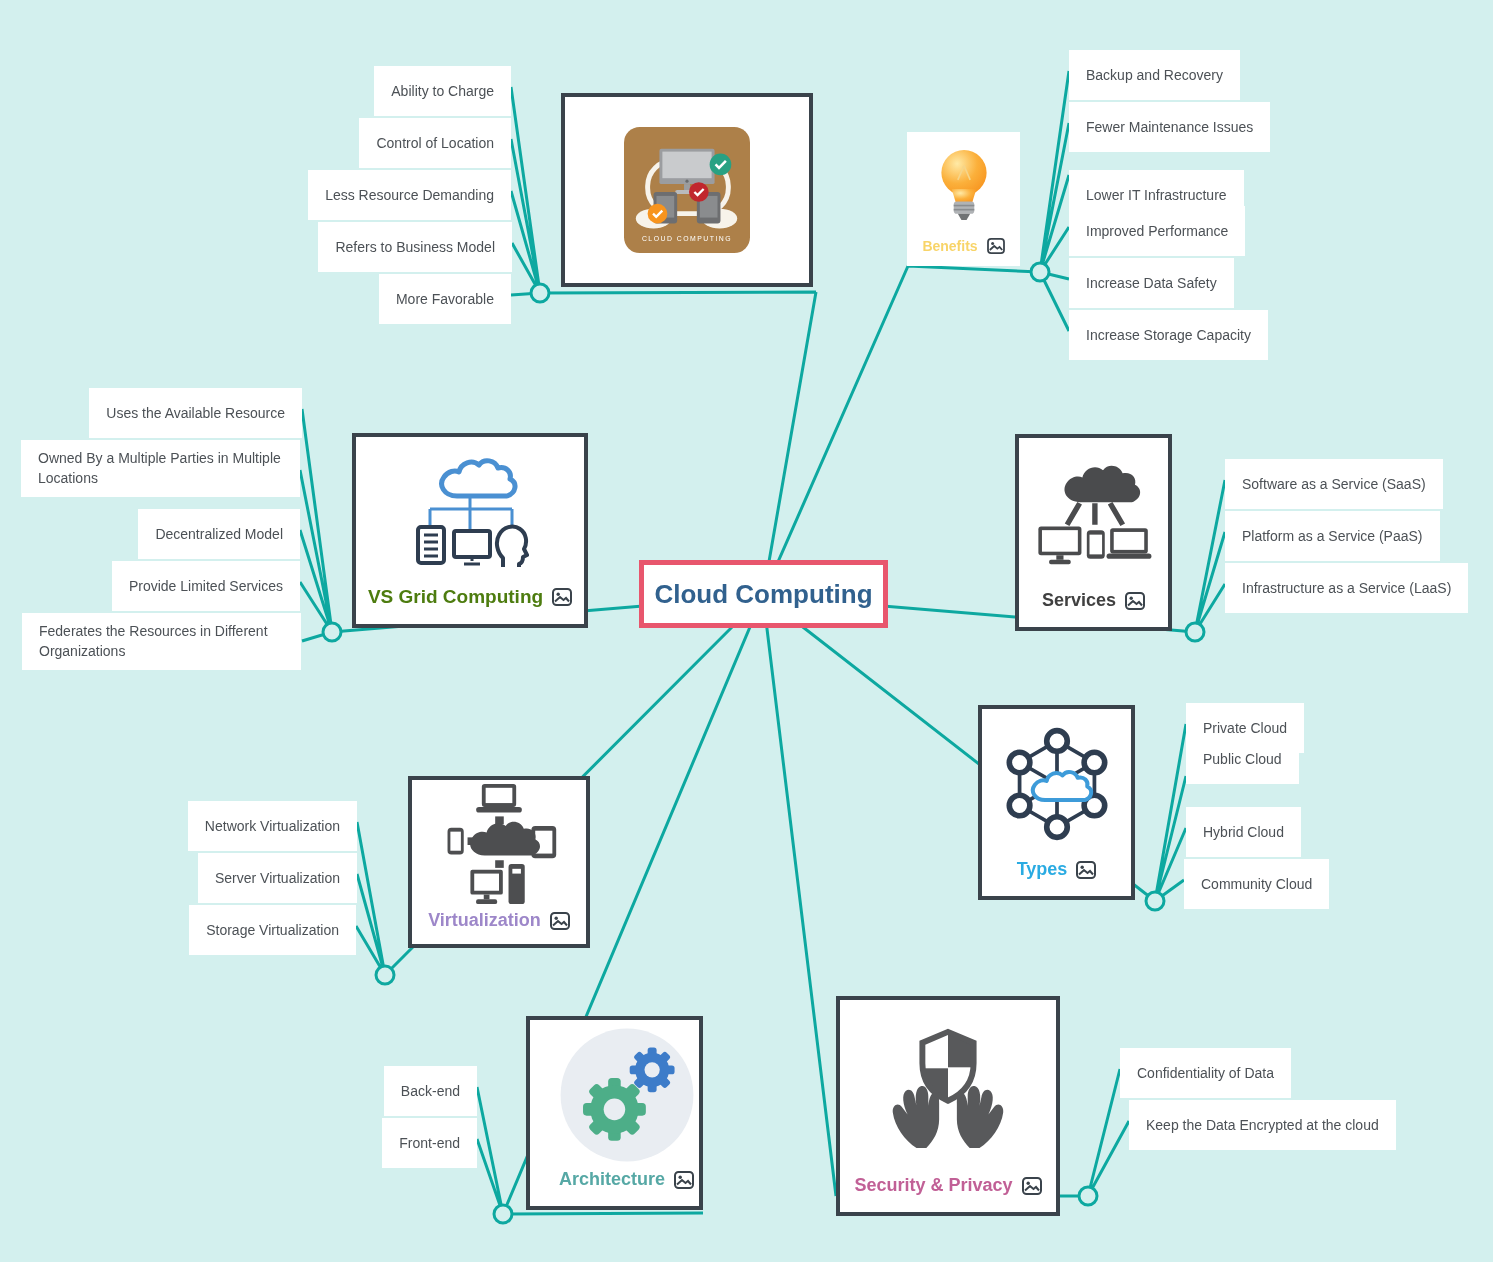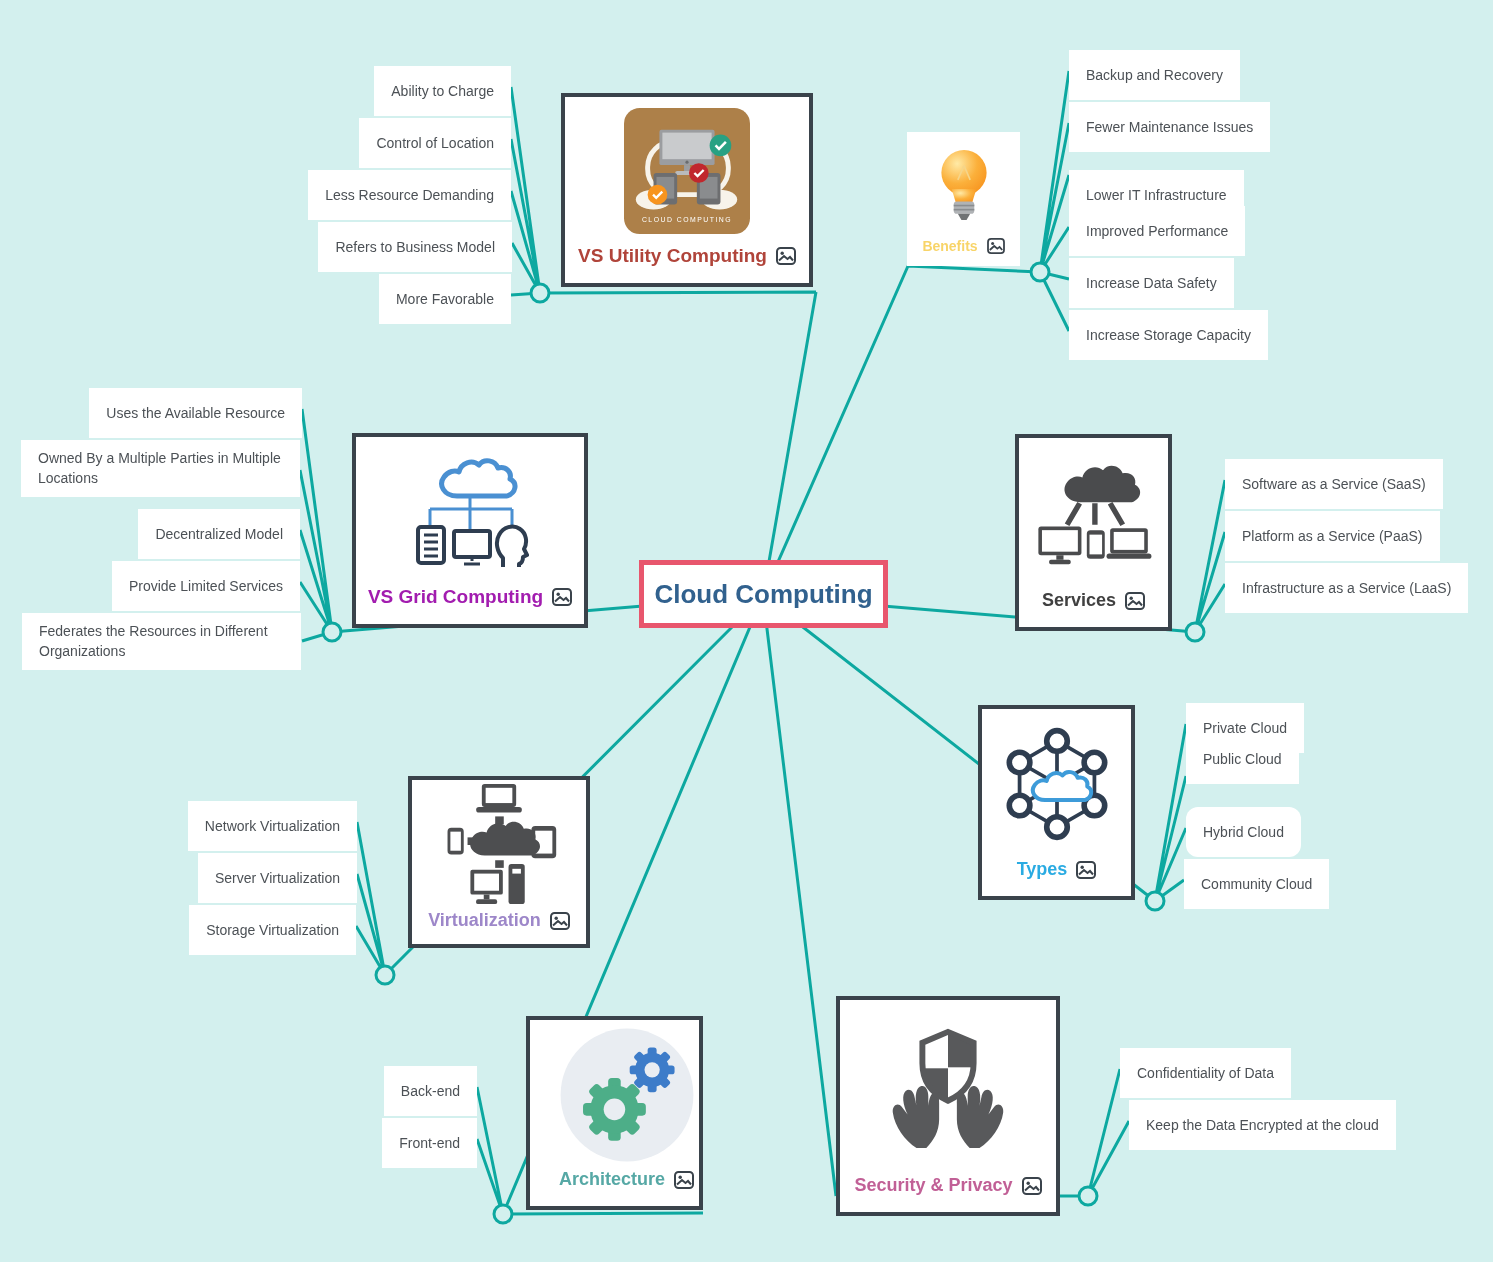--- a/index.html
+++ b/index.html
@@ -104,28 +104,20 @@
       <rect x="77" y="70" width="18" height="22" fill="#8a8c8e"></rect>
       <circle cx="98" cy="38" r="11" fill="#28a183"></circle>
       <path d="M93,38 l3.5,3.5 l7,-7" stroke="#fff" stroke-width="2.6" fill="none"></path>
       <circle cx="76" cy="66" r="10" fill="#c1272d"></circle>
       <path d="M71.5,66 l3.2,3.2 l6.2,-6.2" stroke="#fff" stroke-width="2.4" fill="none"></path>
       <circle cx="34" cy="88" r="10" fill="#f7941e"></circle>
       <path d="M29.5,88 l3.2,3.2 l6.2,-6.2" stroke="#fff" stroke-width="2.4" fill="none"></path>
       <text x="64" y="116" text-anchor="middle" font-size="7" letter-spacing="1.5" fill="#fff">CLOUD COMPUTING</text>
     </svg>
   </div>
-  <div class="title-row" style="font-size:19px;">
-    <span style="color: rgb(176, 68, 58);">VS Utility Computing</span>
-    <svg class="img-badge" width="20" height="18" viewBox="0 0 20 18">
-      <rect x="1" y="1" width="18" height="16" rx="3.5" fill="none" stroke="#3a434b" stroke-width="2"></rect>
-      <circle cx="6.2" cy="6.2" r="1.7" fill="#3a434b"></circle>
-      <path d="M3,13.5 L8,9 L11.5,12 L14,10 L17,13.5" fill="none" stroke="#3a434b" stroke-width="2"></path>
-    </svg>
-  </div>
 </div>
 
 <div class="card borderless" style="left:907px;top:132px;width:113px;height:134px;">
   <div class="icon-area">
     <svg width="58" height="74" viewBox="0 0 56 72">
       <circle cx="28" cy="24" r="22" fill="url(#g-bulb)"></circle>
       <path d="M16,40 L20,53 L36,53 L40,40 Z" fill="url(#g-bulb)"></path>
       <path d="M22,31 L28,17 M34,31 L28,17" stroke="#f6d589" stroke-width="1.6" fill="none"></path>
       <rect x="18" y="52" width="20" height="12" rx="3" fill="#b0b3b6"></rect>
       <line x1="18" y1="56" x2="38" y2="56" stroke="#8a8d90" stroke-width="1.6"></line>
@@ -149,21 +141,21 @@
       <use href="#cloud-shape" transform="translate(30,4)" fill="none" stroke="#4a90d2" stroke-width="5" stroke-linejoin="round"></use>
       <path d="M68,44 V56 M28,56 H110 M28,56 V72 M68,56 V76 M110,56 V72" stroke="#4a90d2" stroke-width="3" fill="none"></path>
       <rect x="16" y="74" width="26" height="36" rx="3" fill="none" stroke="#2e3d50" stroke-width="4"></rect>
       <path d="M22,82 h14 M22,89 h14 M22,96 h14 M22,103 h14" stroke="#2e3d50" stroke-width="3" fill="none"></path>
       <rect x="52" y="78" width="36" height="26" rx="2" fill="none" stroke="#2e3d50" stroke-width="4"></rect>
       <path d="M70,104 v4 M62,111 h16" stroke="#2e3d50" stroke-width="3" fill="none"></path>
       <path d="M101,114 L101,105 C95,99 93,89 97,82 C101,74 111,71 118,76 C124,80 126,89 122,96 L125,102 L121,104 C121,107 120,110 117,111 L117,114" fill="none" stroke="#2e3d50" stroke-width="4" stroke-linejoin="round"></path>
     </svg>
   </div>
   <div class="title-row" style="font-size:19px;">
-    <span style="color: #a21caf;">VS Grid Computing</span>
+    <span style="color: #4d7c0f;">VS Grid Computing</span>
     <svg class="img-badge" width="20" height="18" viewBox="0 0 20 18">
       <rect x="1" y="1" width="18" height="16" rx="3.5" fill="none" stroke="#3a434b" stroke-width="2"></rect>
       <circle cx="6.2" cy="6.2" r="1.7" fill="#3a434b"></circle>
       <path d="M3,13.5 L8,9 L11.5,12 L14,10 L17,13.5" fill="none" stroke="#3a434b" stroke-width="2"></path>
     </svg>
   </div>
 </div>
 
 <div class="card" style="left:1015px;top:434px;width:157px;height:197px;">
   <div class="icon-area">
@@ -339,21 +331,21 @@
 <div class="leaf" style="right:1193px;top:509px;">Decentralized Model</div>
 <div class="leaf" style="right:1193px;top:561px;">Provide Limited Services</div>
 <div class="leaf multi" style="right:1192px;top:613px;">Federates the Resources in Different Organizations</div>
 
 <div class="leaf" style="left:1225px;top:459px;">Software as a Service (SaaS)</div>
 <div class="leaf" style="left:1225px;top:511px;">Platform as a Service (PaaS)</div>
 <div class="leaf" style="left:1225px;top:563px;">Infrastructure as a Service (LaaS)</div>
 
 <div class="leaf" style="left:1186px;top:703px;">Private Cloud</div>
 <div class="leaf" style="left:1186px;top:734px;">Public Cloud</div>
-<div class="leaf" style="left:1186px;top:807px;border-radius:12px;">Hybrid Cloud</div>
+<div class="leaf" style="left:1186px;top:807px;">Hybrid Cloud</div>
 <div class="leaf" style="left:1184px;top:859px;">Community Cloud</div>
 
 <div class="leaf" style="right:1136px;top:801px;">Network Virtualization</div>
 <div class="leaf" style="right:1136px;top:853px;">Server Virtualization</div>
 <div class="leaf" style="right:1137px;top:905px;">Storage Virtualization</div>
 
 <div class="leaf" style="right:1016px;top:1066px;">Back-end</div>
 <div class="leaf" style="right:1016px;top:1118px;">Front-end</div>
 
 <div class="leaf" style="left:1120px;top:1048px;">Confidentiality of Data</div>

